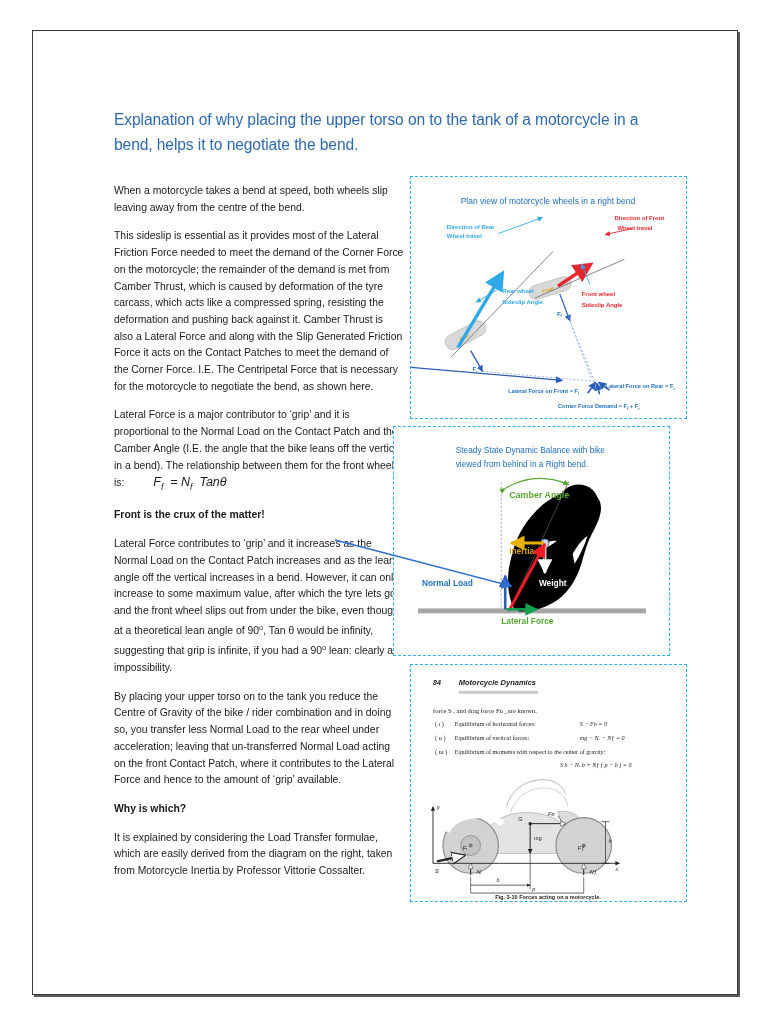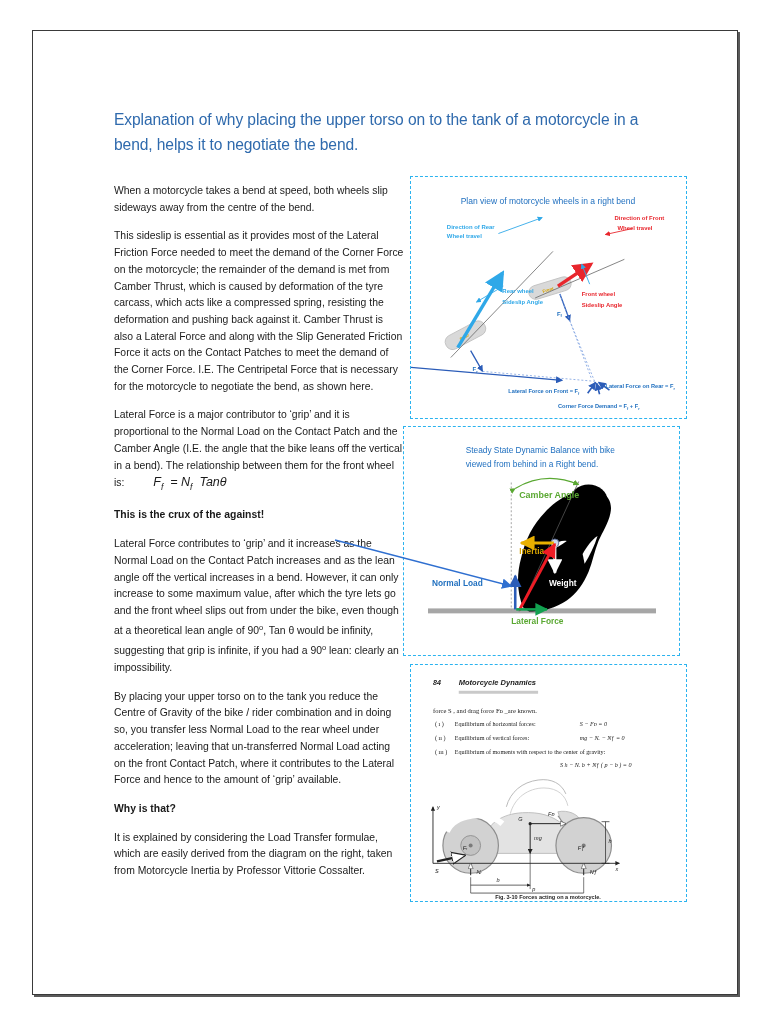--- a/index.html
+++ b/index.html
@@ -62,21 +62,21 @@
   .sup { font-size: 7.5px; vertical-align: super; }
 
   
   .dframe {
     position: absolute;
     border: 1.6px dashed #2bb3ef;
     background: #ffffff;
     box-sizing: border-box;
   }
   #diagram-plan   { left: 377px; top: 145px; width: 277px; height: 243px; text-align: center; }
-  #diagram-balance{ left: 370px; top: 395px; width: 277px; height: 230px; }
+  #diagram-balance{ left: 360px; top: 395px; width: 277px; height: 230px; }
   #diagram-book   { left: 377px; top: 633px; width: 277px; height: 238px; }
 
   .dframe svg { display: block; width: 100%; height: 100%; }
 
   .cap-blue {
     fill: #1f6fbf;
     font-family: "Liberation Sans", sans-serif;
   }
   .lbl-blue    { fill: #1f6fbf; font-weight: bold; }
   .lbl-ltblue  { fill: #2fa8e8; font-weight: bold; }
@@ -96,34 +96,34 @@
   }
 </style>
 </head>
 <body>
 
 <div class="page">
 
   <div class="doc-title">Explanation of why placing the upper torso on to the tank of a motorcycle in a bend, helps it to negotiate the bend.</div>
 
   <div class="text-col">
-    <p>When a motorcycle takes a bend at speed, both wheels slip sideways away from the centre of the bend.</p>
+    <p>When a motorcycle takes a bend at speed, both wheels slip leaving away from the centre of the bend.</p>
     <p>This sideslip is essential as it provides most of the Lateral Friction Force needed to meet the demand of the Corner Force on the motorcycle; the remainder of the demand is met from Camber Thrust, which is caused by deformation of the tyre carcass, which acts like a compressed spring, resisting the deformation and pushing back against it. Camber Thrust is also a Lateral Force and along with the Slip Generated Friction Force it acts on the Contact Patches to meet the demand of the Corner Force. I.E. The Centripetal Force that is necessary for the motorcycle to negotiate the bend, as shown here.</p>
     <p>
       <span>Lateral Force is a major contributor to ‘grip’ and it is proportional to the Normal Load on the Contact Patch and the Camber Angle (I.E. the angle that the bike leans off the vertical in a bend). The relationship between them for the front wheel is:</span>
       <span class="formula">
         <span>F</span><span class="sub">f</span>
         <span>&nbsp;=&nbsp;</span><span>N</span><span class="sub">f</span>
         <span>&nbsp;</span><span>Tanθ</span>
       </span>
     </p>
-    <p class="bold">This is the crux of the against!</p>
+    <p class="bold">Front is the crux of the matter!</p>
     <p><span>Lateral Force contributes to ‘grip’ and it increases as the Normal Load on the Contact Patch increases and as the lean angle off the vertical increases in a bend. However, it can only increase to some maximum value, after which the tyre lets go and the front wheel slips out from under the bike, even though at a theoretical lean angle of 90</span><span class="sup">o</span><span>, Tan θ would be infinity, suggesting that grip is infinite, if you had a 90</span><span class="sup">o</span><span> lean: clearly an impossibility.</span></p>
     <p>By placing your upper torso on to the tank you reduce the Centre of Gravity of the bike / rider combination and in doing so, you transfer less Normal Load to the rear wheel under acceleration; leaving that un-transferred Normal Load acting on the front Contact Patch, where it contributes to the Lateral Force and hence to the amount of ‘grip’ available.</p>
-    <p class="bold">Why is that?</p>
+    <p class="bold">Why is which?</p>
     <p>It is explained by considering the Load Transfer formulae, which are easily derived from the diagram on the right, taken from Motorcycle Inertia by Professor Vittorie Cossalter.</p>
   </div>
 
   <div class="dframe" id="diagram-plan">
     <svg viewBox="0 0 277 243" xmlns="http://www.w3.org/2000/svg">
       <defs>
         <marker id="ah-ltblue" markerWidth="6" markerHeight="6" refX="5" refY="3" orient="auto">
           <path d="M0,0 L6,3 L0,6 z" fill="#2fa8e8"></path>
         </marker>
         <marker id="ah-red" markerWidth="6" markerHeight="6" refX="5" refY="3" orient="auto">

